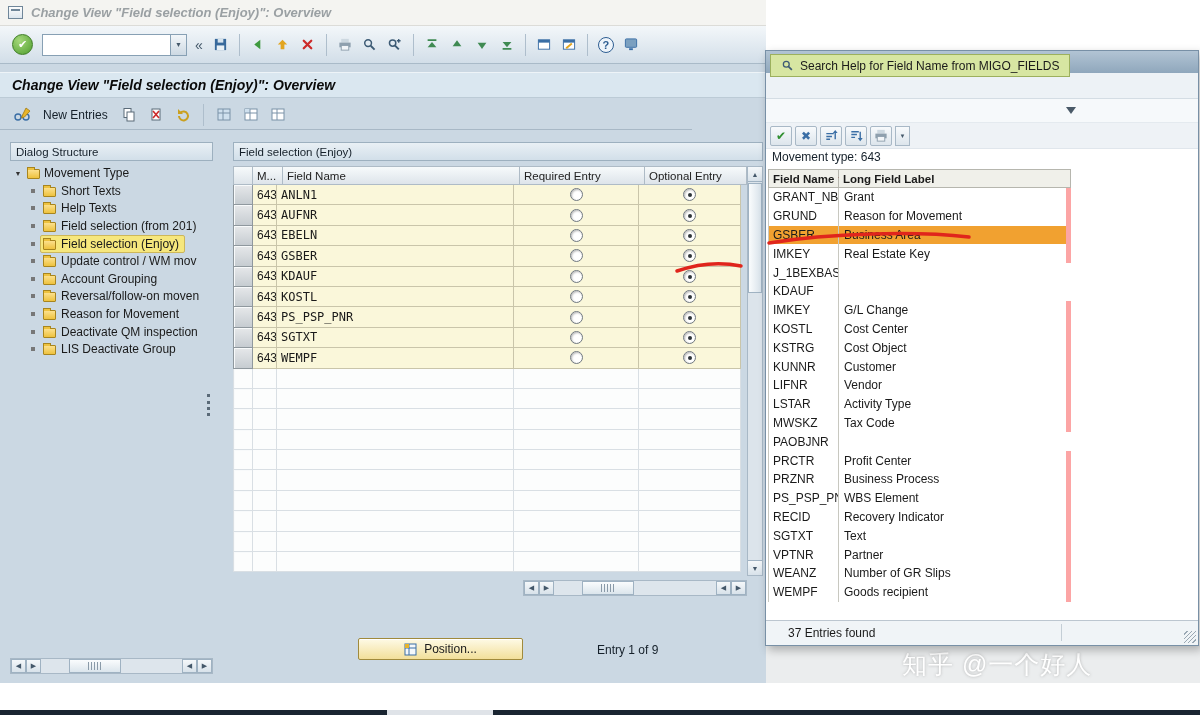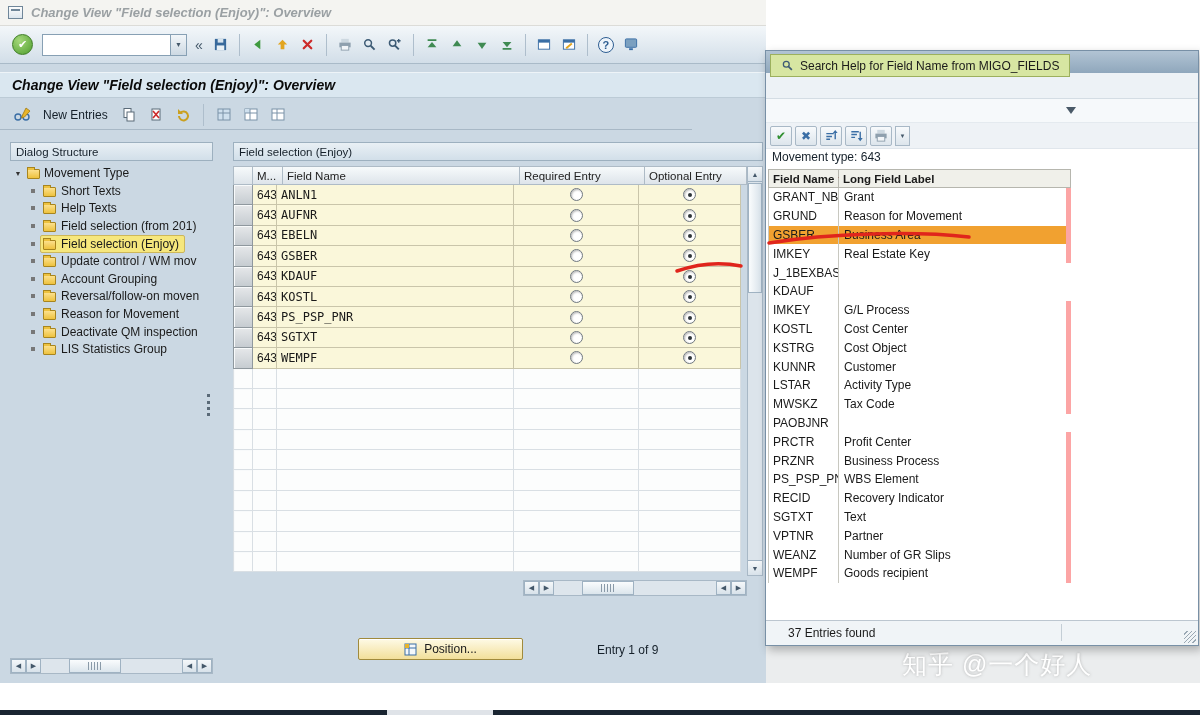--- a/index.html
+++ b/index.html
@@ -373,21 +373,21 @@
             <span class="hlwrap">
               <span class="folder"></span>
               <span class="tlabel">Deactivate QM inspection</span>
             </span>
           </div>
 
           <div class="tree-item">
             <span class="bullet"></span>
             <span class="hlwrap">
               <span class="folder"></span>
-              <span class="tlabel">LIS Statistics Group</span>
+              <span class="tlabel">LIS Deactivate Group</span>
             </span>
           </div>
         </div>
     </div>
   </div>
   <div class="splitter"></div>
   <div class="tree-hscroll">
     <div class="sc-btn">◀</div>
     <div class="sc-btn">▶</div>
     <div class="sc-track">
@@ -698,38 +698,42 @@
         <div class="prow">
           <div class="pc1">J_1BEXBASE</div>
         </div>
 
         <div class="prow">
           <div class="pc1">KDAUF</div>
         </div>
 
         <div class="prow">
           <div class="pc1">IMKEY</div>
-          <div class="pc2">G/L Process</div>
+          <div class="pc2">G/L Change</div>
         </div>
 
         <div class="prow">
           <div class="pc1">KOSTL</div>
           <div class="pc2">Cost Center</div>
         </div>
 
         <div class="prow">
           <div class="pc1">KSTRG</div>
           <div class="pc2">Cost Object</div>
         </div>
 
         <div class="prow">
           <div class="pc1">KUNNR</div>
           <div class="pc2">Customer</div>
         </div>
 
+        <div class="prow">
+          <div class="pc1">LIFNR</div>
+          <div class="pc2">Vendor</div>
+        </div>
 
         <div class="prow">
           <div class="pc1">LSTAR</div>
           <div class="pc2">Activity Type</div>
         </div>
 
         <div class="prow">
           <div class="pc1">MWSKZ</div>
           <div class="pc2">Tax Code</div>
         </div>

